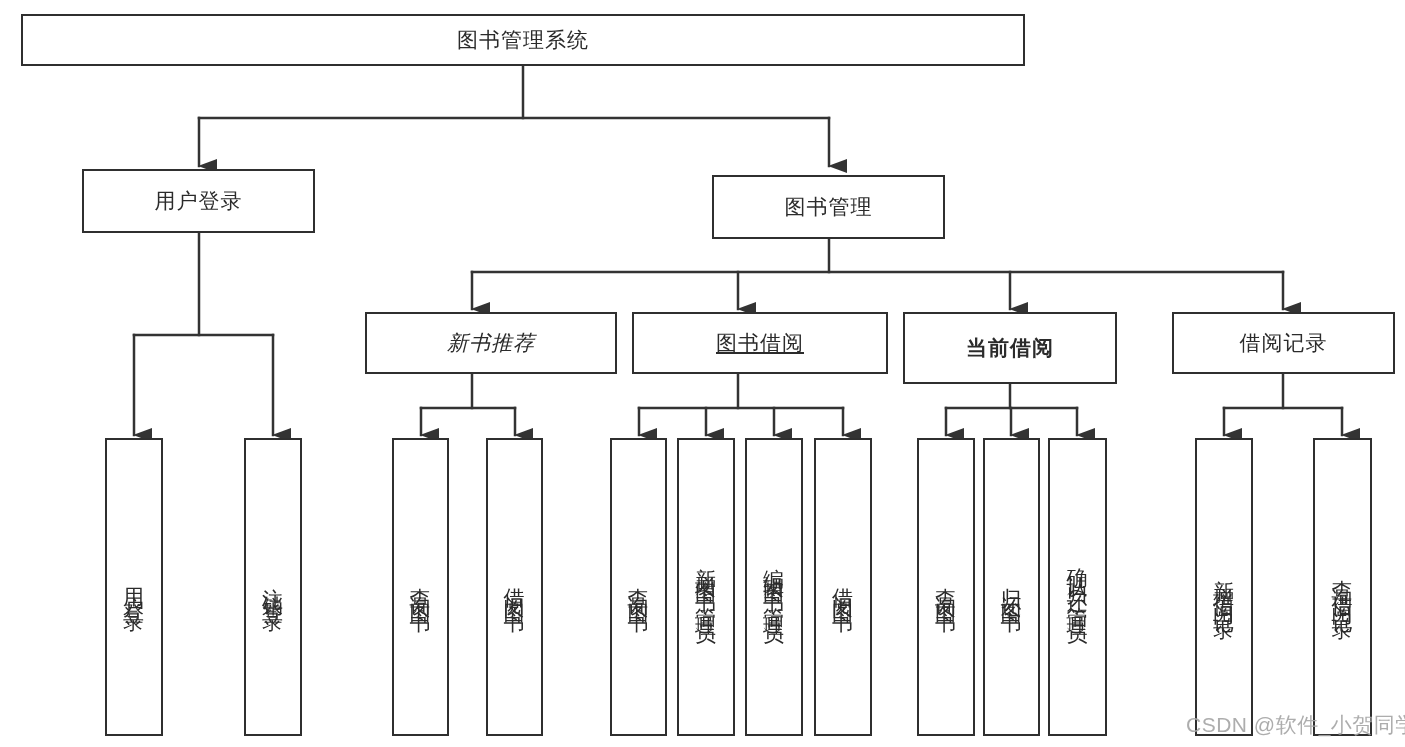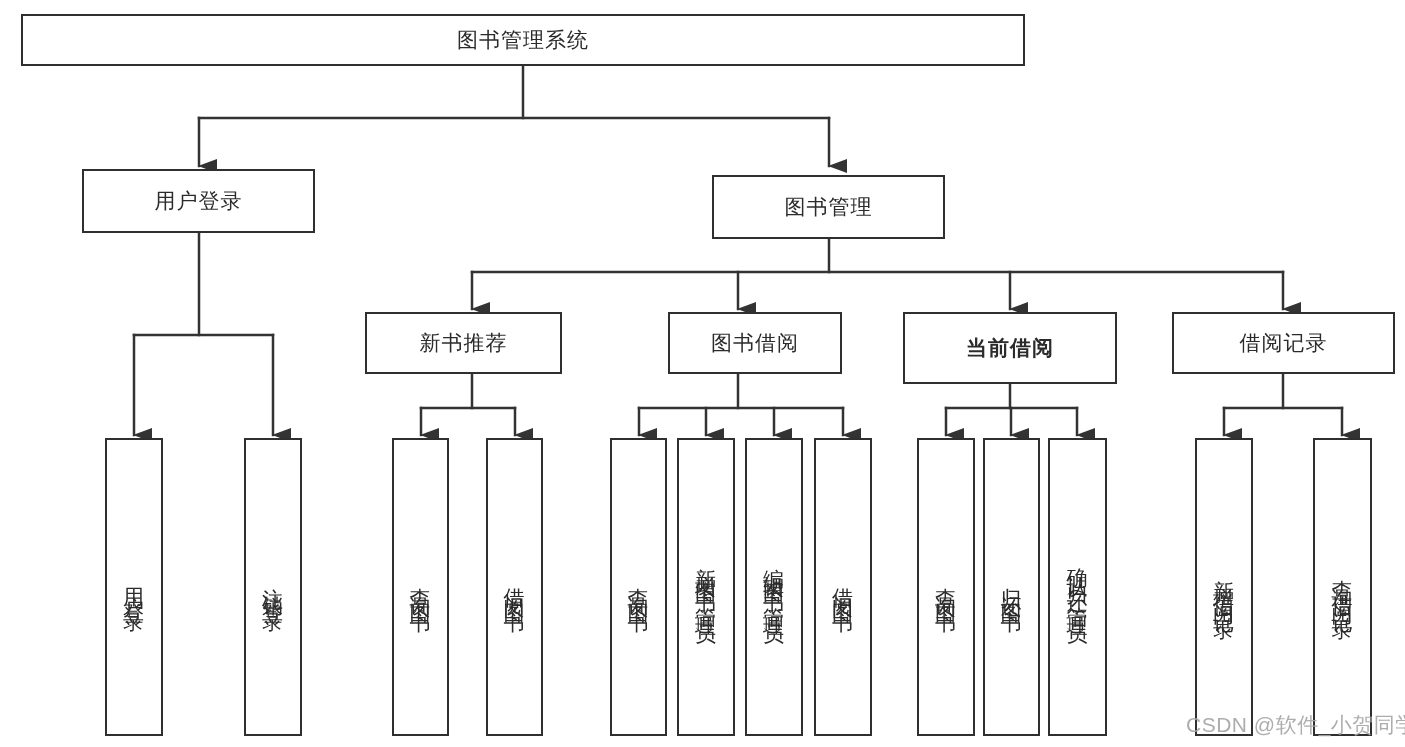--- a/index.html
+++ b/index.html
@@ -96,24 +96,24 @@
     <span class="hlabel">图书管理系统</span>
   </div>
 
   <div class="box" style="left:82px; top:169px; width:233px; height:64px;">
     <span class="hlabel">用户登录</span>
   </div>
   <div class="box" style="left:712px; top:169px; width:233px; height:64px;margin-top:6px;">
     <span class="hlabel">图书管理</span>
   </div>
 
-  <div class="box" style="left:365px; top:312px; width:197px; height:62px;">
+  <div class="box" style="left:365px; top:312px; width:252px; height:62px;font-style:italic;">
     <span class="hlabel">新书推荐</span>
   </div>
-  <div class="box" style="left:668px; top:312px; width:174px; height:62px;">
+  <div class="box" style="left:632px; top:312px; width:256px; height:62px;text-decoration:underline;">
     <span class="hlabel">图书借阅</span>
   </div>
   <div class="box" style="left:903px; top:312px; width:214px; height:72px;font-weight:bold;">
     <span class="hlabel">当前借阅</span>
   </div>
   <div class="box" style="left:1172px; top:312px; width:223px; height:62px;">
     <span class="hlabel">借阅记录</span>
   </div>
 
   <div class="box vbox" style="left:105px; top:438px; width:58px; height:298px;">

